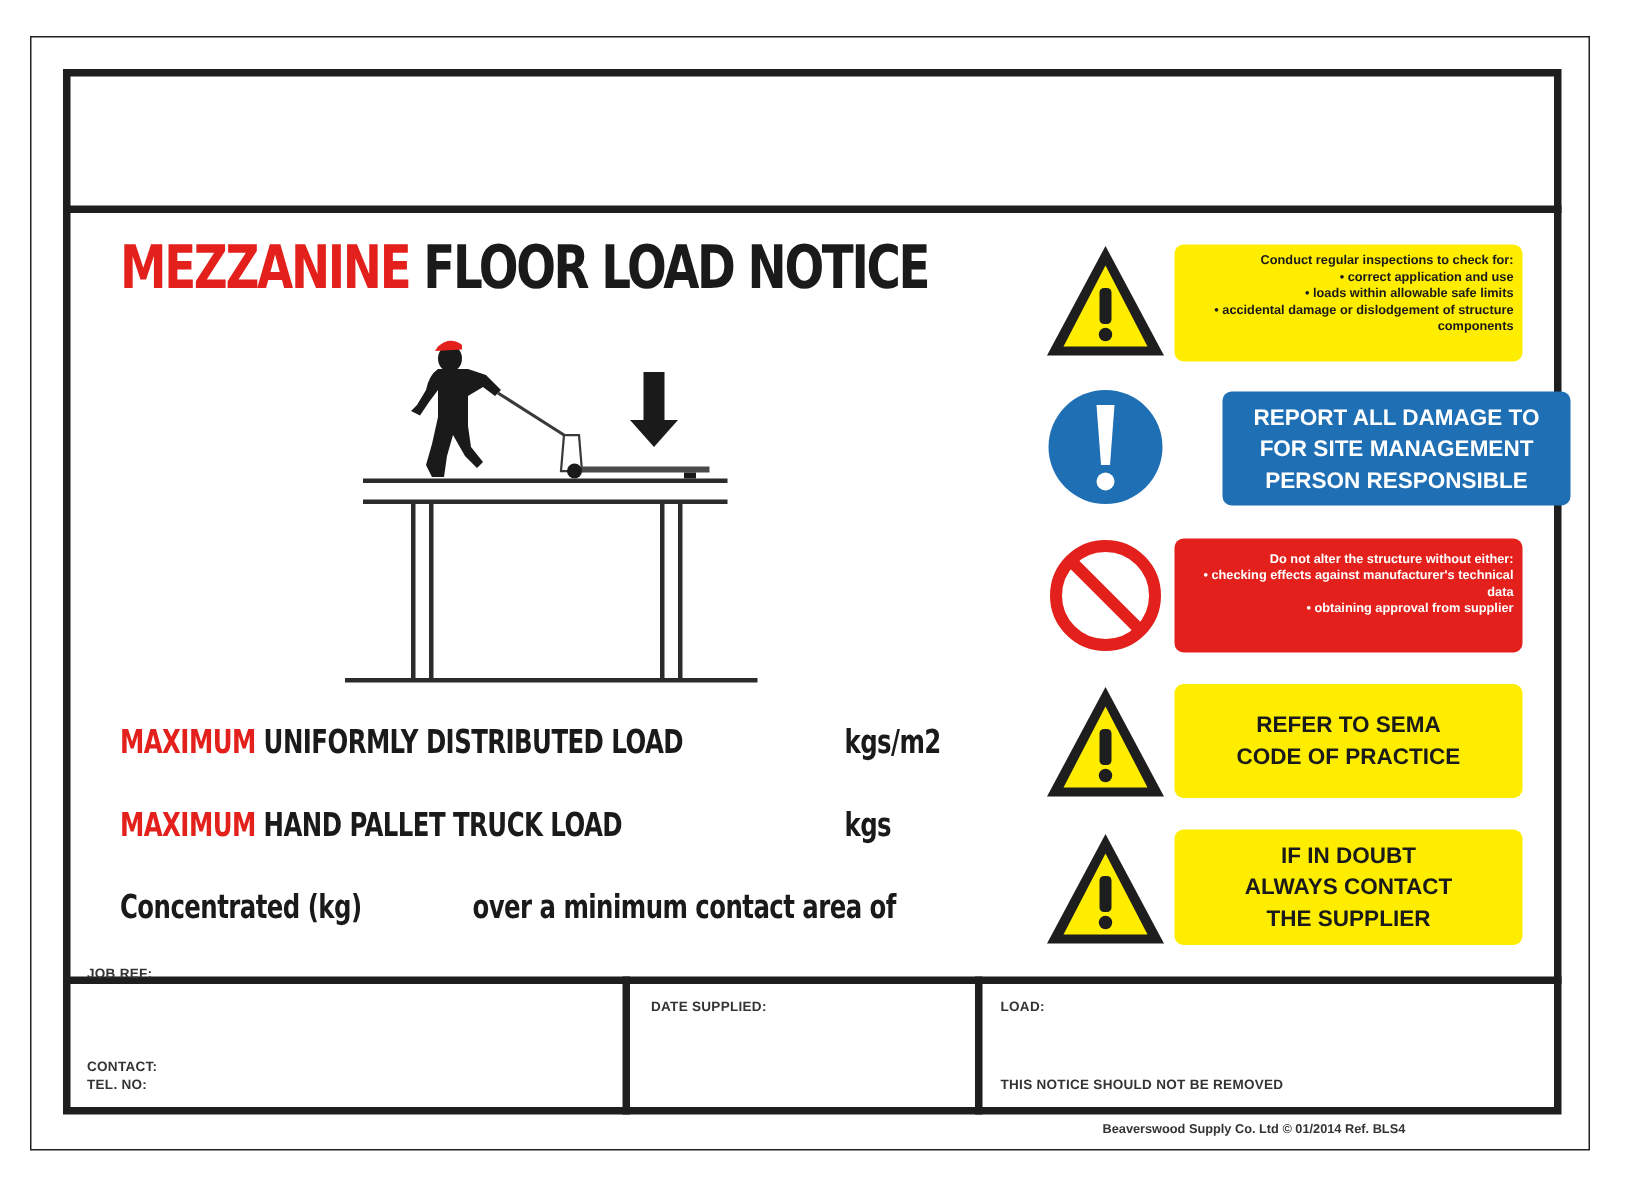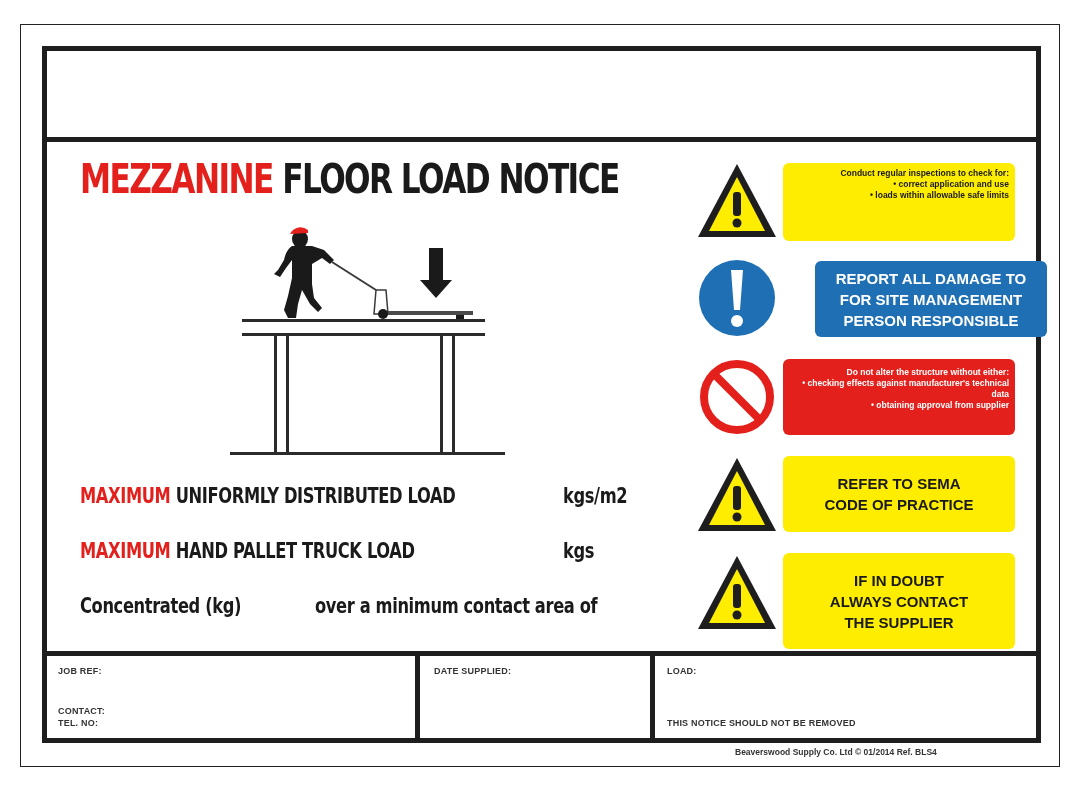--- a/index.html
+++ b/index.html
@@ -81,20 +81,21 @@
   <polygon points="42,4 81,77 3,77" fill="#1e1e1e"></polygon>
   <polygon points="42,17 70,71 14,71" fill="#ffed00"></polygon>
   <rect x="38" y="32" width="8" height="24" rx="3" fill="#1e1e1e"></rect>
   <circle cx="42" cy="63" r="4.5" fill="#1e1e1e"></circle>
 </svg>
 <div class="panel yellow small-text" style="top:163px;height:78px;">
   <div>Conduct regular inspections to check for:</div>
   <ul>
     <li>• correct application and use</li>
     <li>• loads within allowable safe limits</li>
+    <li>• accidental damage or dislodgement of structure components</li>
   </ul>
 </div>
 
 <svg class="icon" style="top:258px;" viewBox="0 0 84 80">
   <circle cx="42" cy="40" r="38" fill="#1f6fb5"></circle>
   <path d="M36 12 L48 12 L45 52 L39 52 Z" fill="#fff"></path>
   <circle cx="42" cy="63" r="6" fill="#fff"></circle>
 </svg>
 <div class="panel blue big-text" style="top:261px;height:76px;margin-left:32px;">
   <div>REPORT ALL DAMAGE TO</div>
@@ -124,30 +125,30 @@
   <div>REFER TO SEMA</div>
   <div>CODE OF PRACTICE</div>
 </div>
 
 <svg class="icon" style="top:552px;" viewBox="0 0 84 80">
   <polygon points="42,4 81,77 3,77" fill="#1e1e1e"></polygon>
   <polygon points="42,17 70,71 14,71" fill="#ffed00"></polygon>
   <rect x="38" y="32" width="8" height="24" rx="3" fill="#1e1e1e"></rect>
   <circle cx="42" cy="63" r="4.5" fill="#1e1e1e"></circle>
 </svg>
-<div class="panel yellow big-text" style="top:553px;height:96px;">
+<div class="panel yellow big-text" style="top:553px;height:77px;">
   <div>IF IN DOUBT</div>
   <div>ALWAYS CONTACT</div>
   <div>THE SUPPLIER</div>
 </div>
 
 <div class="footer"></div>
 <div class="fdiv" style="left:415px;"></div>
 <div class="fdiv" style="left:650px;"></div>
 
-<div class="flabel" style="left:58px;top:666px;">JOB REF:</div>
+<div class="flabel" style="left:58px;top:644px;">JOB REF:</div>
 <div class="flabel" style="left:58px;top:706px;">CONTACT:</div>
 <div class="flabel" style="left:58px;top:718px;">TEL. NO:</div>
 <div class="flabel" style="left:434px;top:666px;">DATE SUPPLIED:</div>
 <div class="flabel" style="left:667px;top:666px;">LOAD:</div>
 <div class="flabel" style="left:667px;top:718px;">THIS NOTICE SHOULD NOT BE REMOVED</div>
 
 <div class="copyright">Beaverswood Supply Co. Ltd © 01/2014 Ref. BLS4</div>
 
 </body></html>

